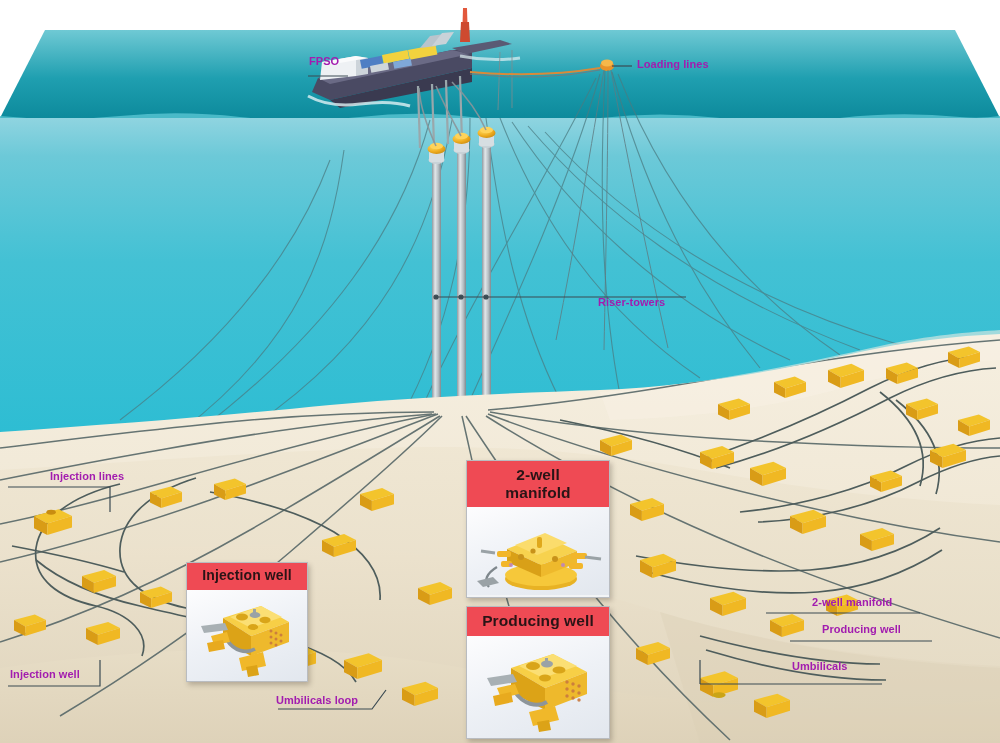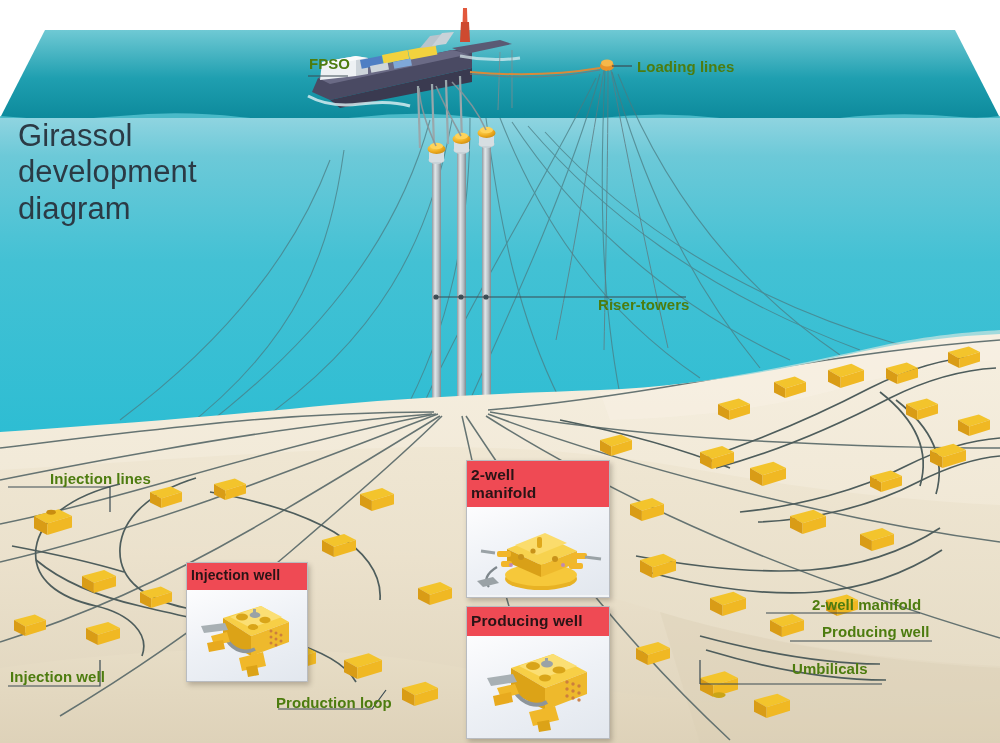--- a/index.html
+++ b/index.html
@@ -27,40 +27,41 @@
     color: #2b3a45;
     font-weight: 400;
     letter-spacing: 0.1px;
     white-space: pre-line;
     pointer-events: none;
   }
 
   
   .lbl {
     position: absolute;
-    font-size: 15px;
+    font-size: 11px;
     font-weight: 700;
-    color: #4d7c0f;
+    color: #a21caf;
     white-space: nowrap;
     letter-spacing: 0.05px;
   }
 
   
   .inset {
     position: absolute;
     background: #f2f4f6;
     border: 1px solid #b9bcc0;
     box-shadow: 2px 3px 5px rgba(60,50,40,0.28);
     overflow: hidden;
   }
   .inset .cap {
     background: #ef4a54;
     color: #2a1416;
     font-size: 15.5px;
     font-weight: 700;
+    text-align: center;
     line-height: 1.13;
     padding: 5px 4px 6px;
     letter-spacing: 0.1px;
     white-space: pre-line;
   }
   .inset .body {
     position: relative;
     width: 100%;
     background: linear-gradient(160deg,#fdfdfe 0%,#eef1f6 48%,#e2e7ee 100%);
   }
@@ -493,35 +494,32 @@
 
       <path d="M766,613 L920,613"></path>
 
       <path d="M790,641 L932,641"></path>
 
       <path d="M700,684 L790,684 L882,684"></path>
       <path d="M700,684 L700,660"></path>
     </g>
   </svg>
 
-  <div class="title">Girassol
-development
-diagram</div>
 
   <div class="lbl" style="left:309px; top:55px;">FPSO</div>
 
   <div class="lbl" style="left:637px; top:58px;">Loading lines</div>
 
   <div class="lbl" style="left:598px; top:296px;">Riser-towers</div>
 
   <div class="lbl" style="left:10px; top:470px;padding-left:40px;">Injection lines</div>
 
   <div class="lbl" style="left:10px; top:668px;">Injection well</div>
 
-  <div class="lbl" style="left:276px; top:694px;">Production loop</div>
+  <div class="lbl" style="left:276px; top:694px;">Umbilicals loop</div>
 
   <div class="lbl" style="left:812px; top:596px;">2-well manifold</div>
 
   <div class="lbl" style="left:822px; top:623px;">Producing well</div>
 
   <div class="lbl" style="left:792px; top:660px;">Umbilicals</div>
 
   <div class="inset" style="left:466px; top:460px; width:142px; height:136px;">
     <div class="cap">2-well
 manifold</div>

